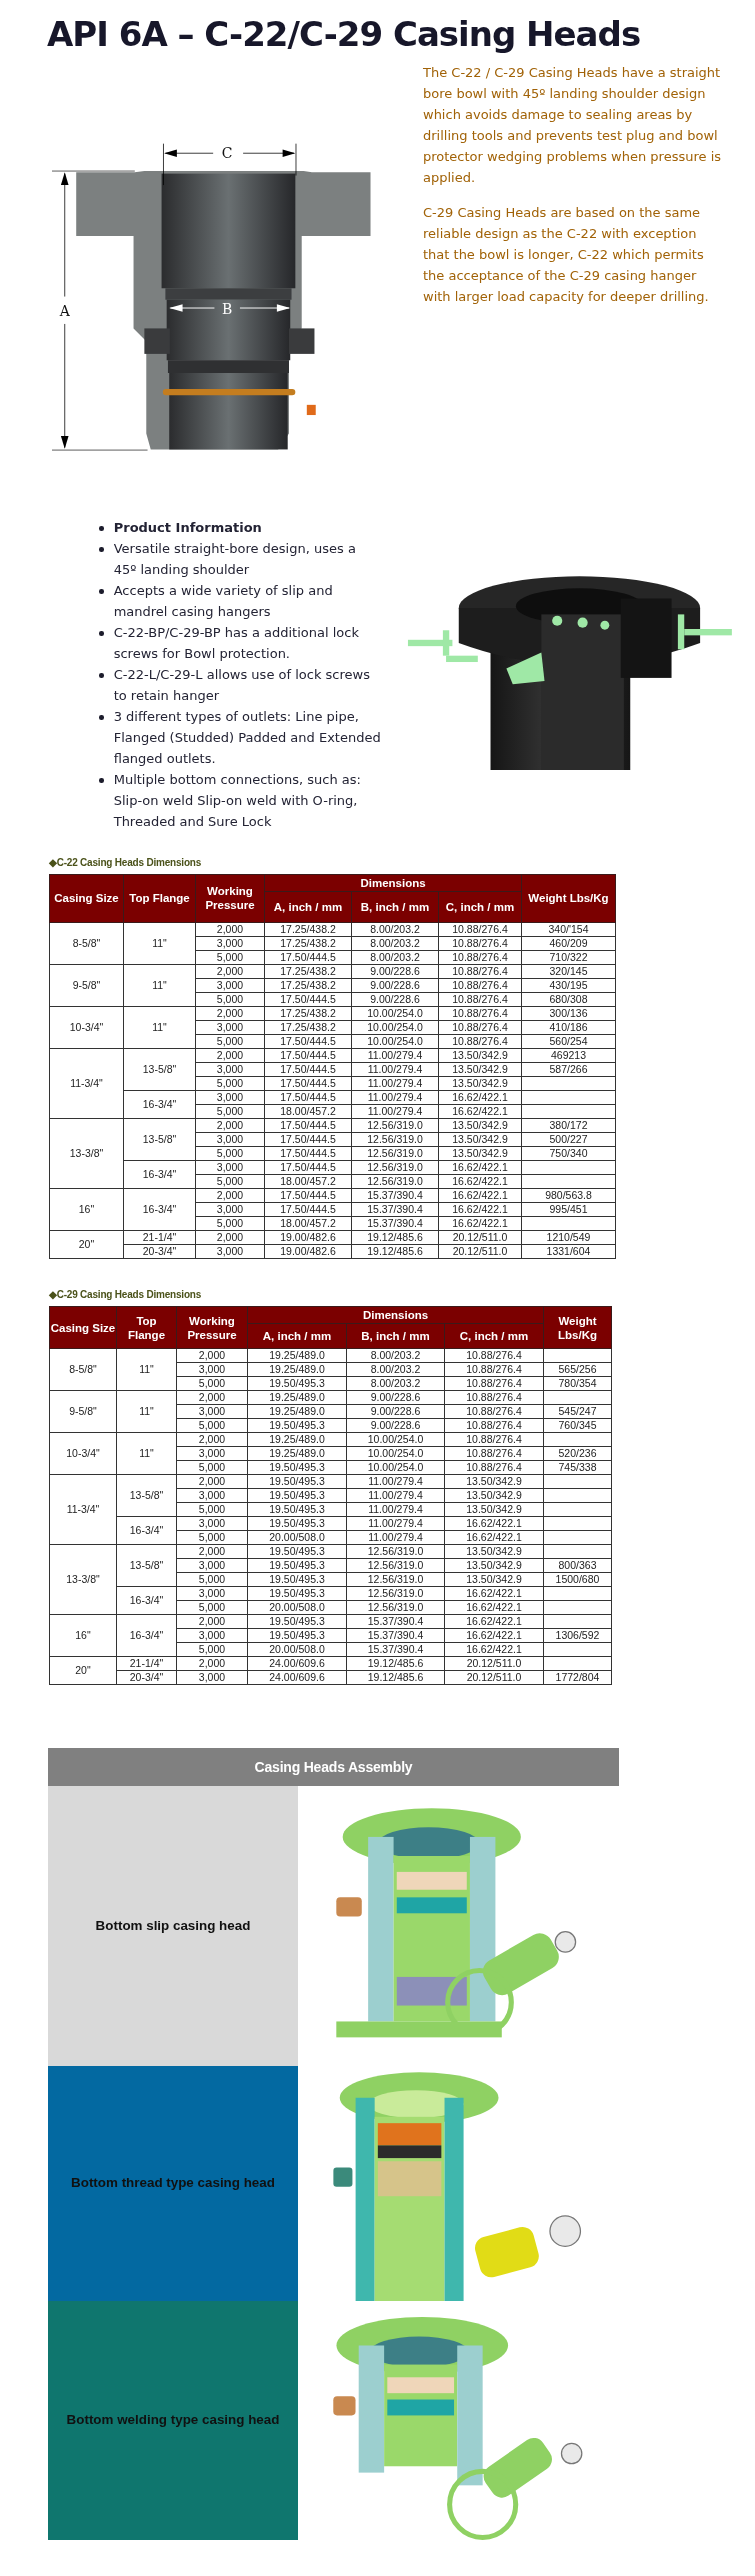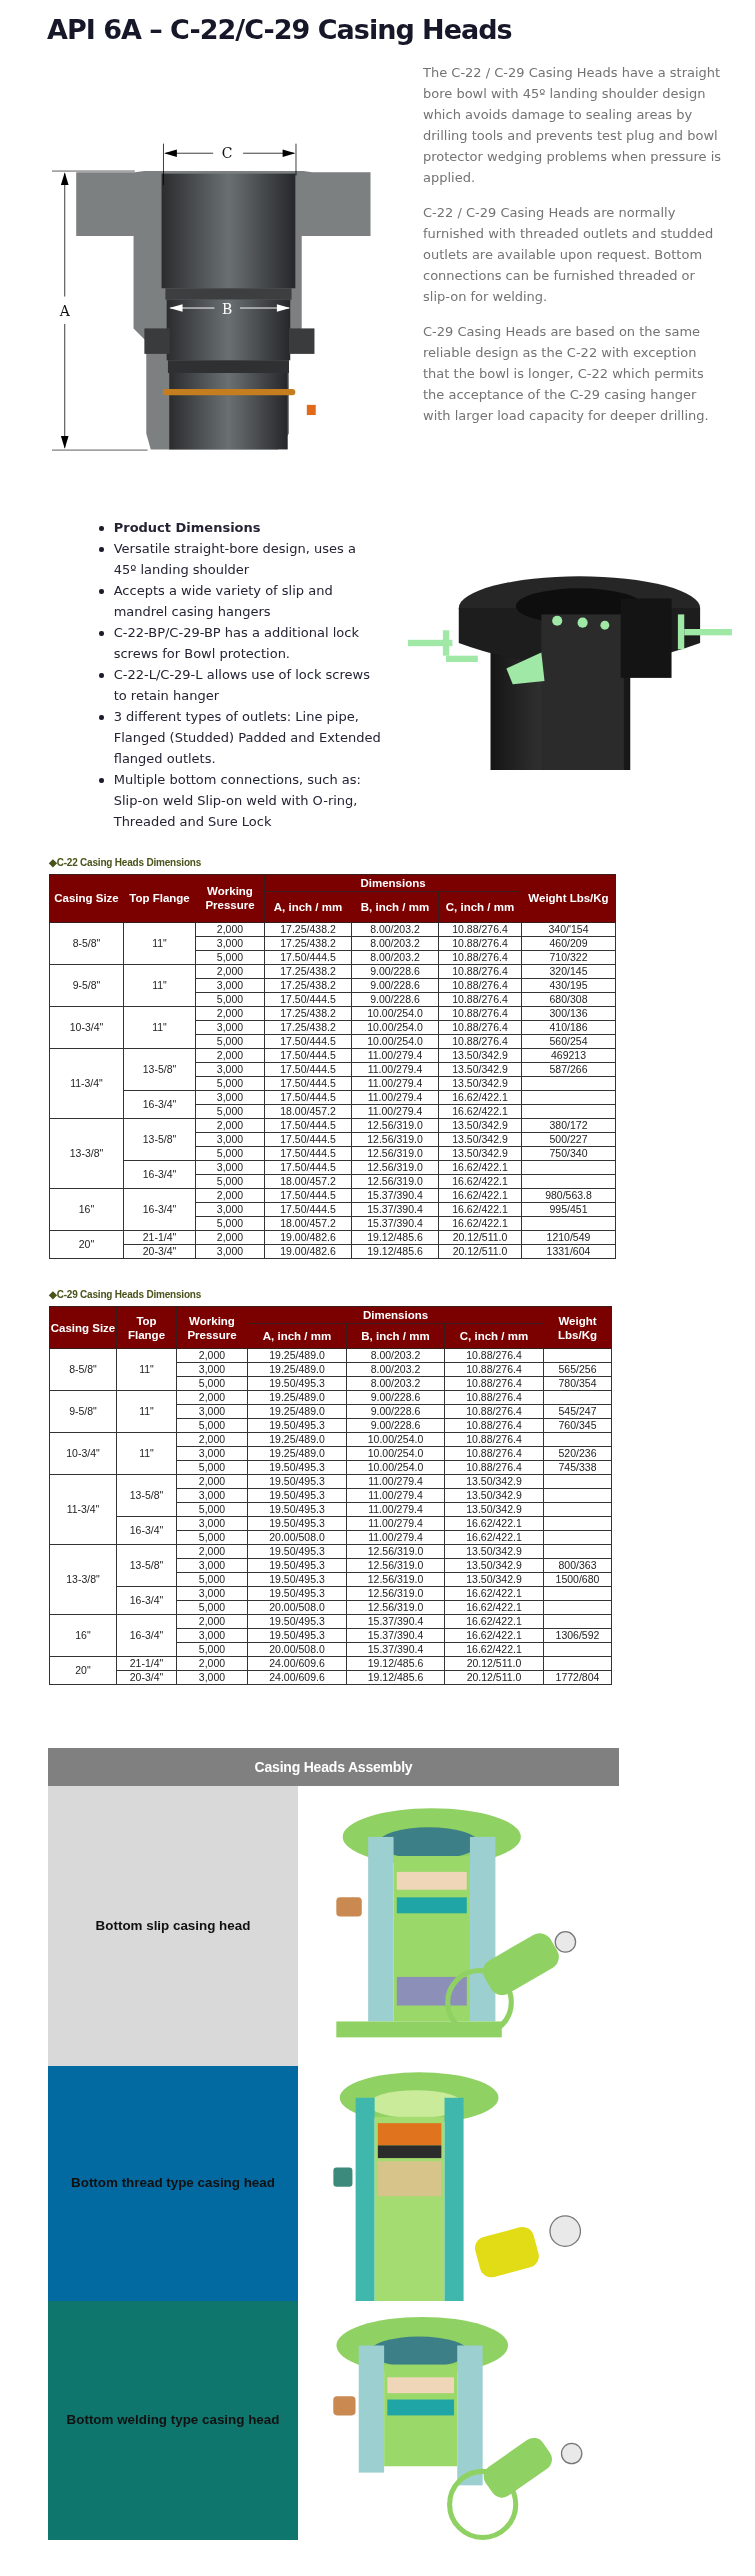--- a/index.html
+++ b/index.html
@@ -1,23 +1,23 @@
 <!DOCTYPE html>
 <html style="font-size:10.2px"><head>
 <meta charset="utf-8">
 <style>
   * { box-sizing: border-box; margin: 0; padding: 0; }
   html, body { width: 755px; background: #ffffff; }
   body { height: 2576px; position: relative; font-family: "DejaVu Sans", sans-serif; color: #1c1c2c; overflow: hidden; }
 
-  .page-title { position: absolute; left: 47px; top: 14px; font-family: "DejaVu Sans", sans-serif; font-weight: bold; font-size: 27px; letter-spacing: -1px; color: #17172a; }
+  .page-title { position: absolute; left: 47px; top: 14px; font-family: "DejaVu Sans", sans-serif; font-weight: bold; font-size: 34px; letter-spacing: -1px; color: #17172a; }
 
   .diagram { position: absolute; left: 52px; top: 115px; width: 344px; height: 344px; }
 
-  .desc { position: absolute; left: 423px; top: 62px; width: 299px; font-size: 13px; line-height: 21px; color: #737373; }
+  .desc { position: absolute; left: 423px; top: 62px; width: 299px; font-size: 13px; line-height: 21px; color: #a16207; }
   .desc p { margin-bottom: 14px; }
 
   .features { position: absolute; left: 101px; top: 517px; width: 280px; list-style: none; font-size: 13px; line-height: 21px; color: #232334; }
   .features li { position: relative; padding-left: 12.7px; }
   .features li::before { content: ""; position: absolute; left: -1.9px; top: 9px; width: 4.5px; height: 4.5px; border-radius: 50%; background: #1c1c2c; }
   .features li.bold { font-weight: bold; }
 
   .product-3d { position: absolute; left: 395px; top: 535px; width: 353px; height: 235px; }
 
   .table-caption { position: absolute; font-family: "Liberation Sans", sans-serif; font-size: 10px; font-weight: bold; color: #4b521a; letter-spacing: -0.2px; }
@@ -84,26 +84,25 @@
     <line x1="20" y1="92" x2="20" y2="285" stroke="#000" stroke-width="1.2"></line>
     <line x1="20" y1="328" x2="20" y2="522" stroke="#000" stroke-width="1.2"></line>
     <polygon points="20,90 14,110 26,110" fill="#000"></polygon>
     <polygon points="20,524 14,504 26,504" fill="#000"></polygon>
     <text x="20" y="315" font-family="DejaVu Serif, serif" font-size="22" text-anchor="middle" fill="#111">A</text>
   </svg>
 </div>
 
 <div class="desc">
   <p>The C-22 / C-29 Casing Heads have a straight bore bowl with 45º landing shoulder design which avoids damage to sealing areas by drilling tools and prevents test plug and bowl protector wedging problems when pressure is applied.</p>
-  <p>C-22 / C-29 Casing Heads are normally furnished with threaded outlets and studded outlets are available upon request. Bottom connections can be furnished threaded or slip-on for welding.</p>
   <p>C-29 Casing Heads are based on the same reliable design as the C-22 with exception that the bowl is longer, C-22 which permits the acceptance of the C-29 casing hanger with larger load capacity for deeper drilling.</p>
 </div>
 
 <ul class="features">
-  <li class="bold">Product Dimensions</li>
+  <li class="bold">Product Information</li>
   <li>Versatile straight-bore design, uses a 45º landing shoulder</li>
   <li>Accepts a wide variety of slip and mandrel casing hangers</li>
   <li>C-22-BP/C-29-BP has a additional lock screws for Bowl protection.</li>
   <li>C-22-L/C-29-L allows use of lock screws to retain hanger</li>
   <li>3 different types of outlets: Line pipe, Flanged (Studded) Padded and Extended flanged outlets.</li>
   <li>Multiple bottom connections, such as: Slip-on weld Slip-on weld with O-ring, Threaded and Sure Lock</li>
 </ul>
 
 <div class="product-3d">
   <svg width="353" height="235" viewBox="0 0 555 370">

